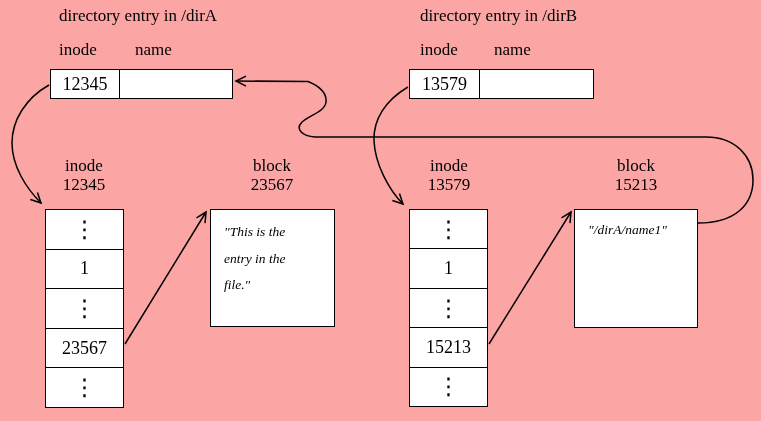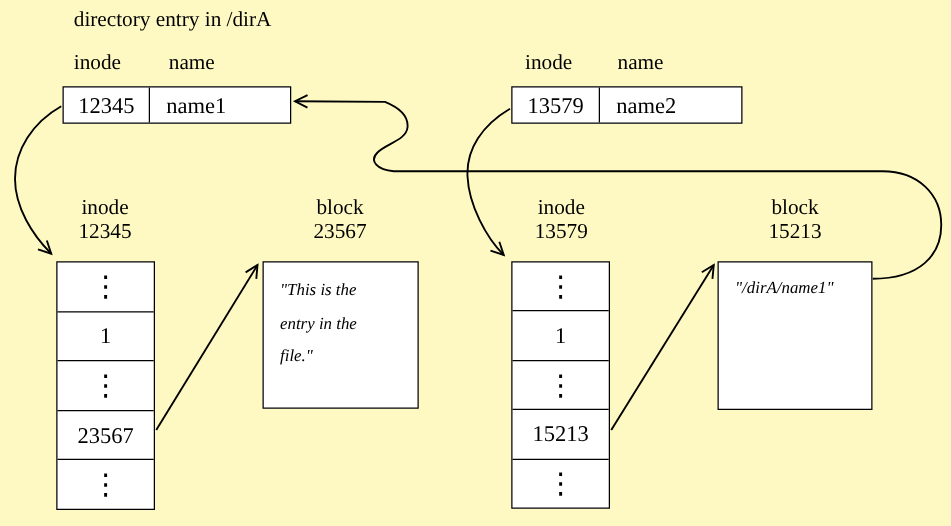--- a/index.html
+++ b/index.html
@@ -1,20 +1,20 @@
 <!DOCTYPE html>
 <html><head>
 <meta charset="utf-8">
 <style>
   html, body { margin: 0; padding: 0; background: #ffffff; }
   .figure {
     position: relative;
     width: 761px;
     height: 421px;
-    background: #fef9c3;
+    background: #fca5a5;
     color: #000000;
     font-family: "Liberation Serif", "DejaVu Serif", serif;
     overflow: hidden;
   }
   .abs { position: absolute; }
   .title { font-size: 17px; white-space: nowrap; }
   .hdr { font-size: 17px; white-space: nowrap; }
 
   .entry-table {
     display: flex;
@@ -80,28 +80,27 @@
     <path d="M 125 344 L 206 212" fill="none" stroke="#000" stroke-width="1.5" marker-end="url(#arrowhead)"></path>
     <path d="M 489 344 L 571 212" fill="none" stroke="#000" stroke-width="1.5" marker-end="url(#arrowhead)"></path>
     <path d="M 698 223 C 736 223, 753 204, 753 180 C 753 156, 735 137, 706 137 L 315 137 C 302 136, 295 129, 302 122 C 309 115, 325 112, 326 102 C 327 92, 319 86, 308 81.5 L 236 81" fill="none" stroke="#000" stroke-width="1.5" marker-end="url(#arrowhead)"></path>
   </svg>
 
   <div class="abs title" style="left:59px; top:6px;">directory entry in /dirA</div>
   <div class="abs hdr" style="left:59px; top:40px;">inode</div>
   <div class="abs hdr" style="left:135px; top:40px;">name</div>
   <div class="abs entry-table" style="left:50px; top:69px; width:183px; height:30px;">
     <div class="cell-inode" style="width:69px;">12345</div>
-    <div class="cell-name">name1</div>
   </div>
 
+  <div class="abs title" style="left:420px; top:6px;">directory entry in /dirB</div>
   <div class="abs hdr" style="left:420px; top:40px;">inode</div>
   <div class="abs hdr" style="left:494px; top:40px;">name</div>
   <div class="abs entry-table" style="left:409px; top:69px; width:185px; height:30px;">
     <div class="cell-inode" style="width:70px;">13579</div>
-    <div class="cell-name">name2</div>
   </div>
 
   <div class="abs label2" style="left:34px; top:156px; width:100px;">
     <div>inode</div>
     <div>12345</div>
   </div>
   <div class="abs inode-table" style="left:45px; top:209px; width:79px; height:199px;">
     <div class="inode-row">⋮</div>
     <div class="inode-row">1</div>
     <div class="inode-row">⋮</div>

